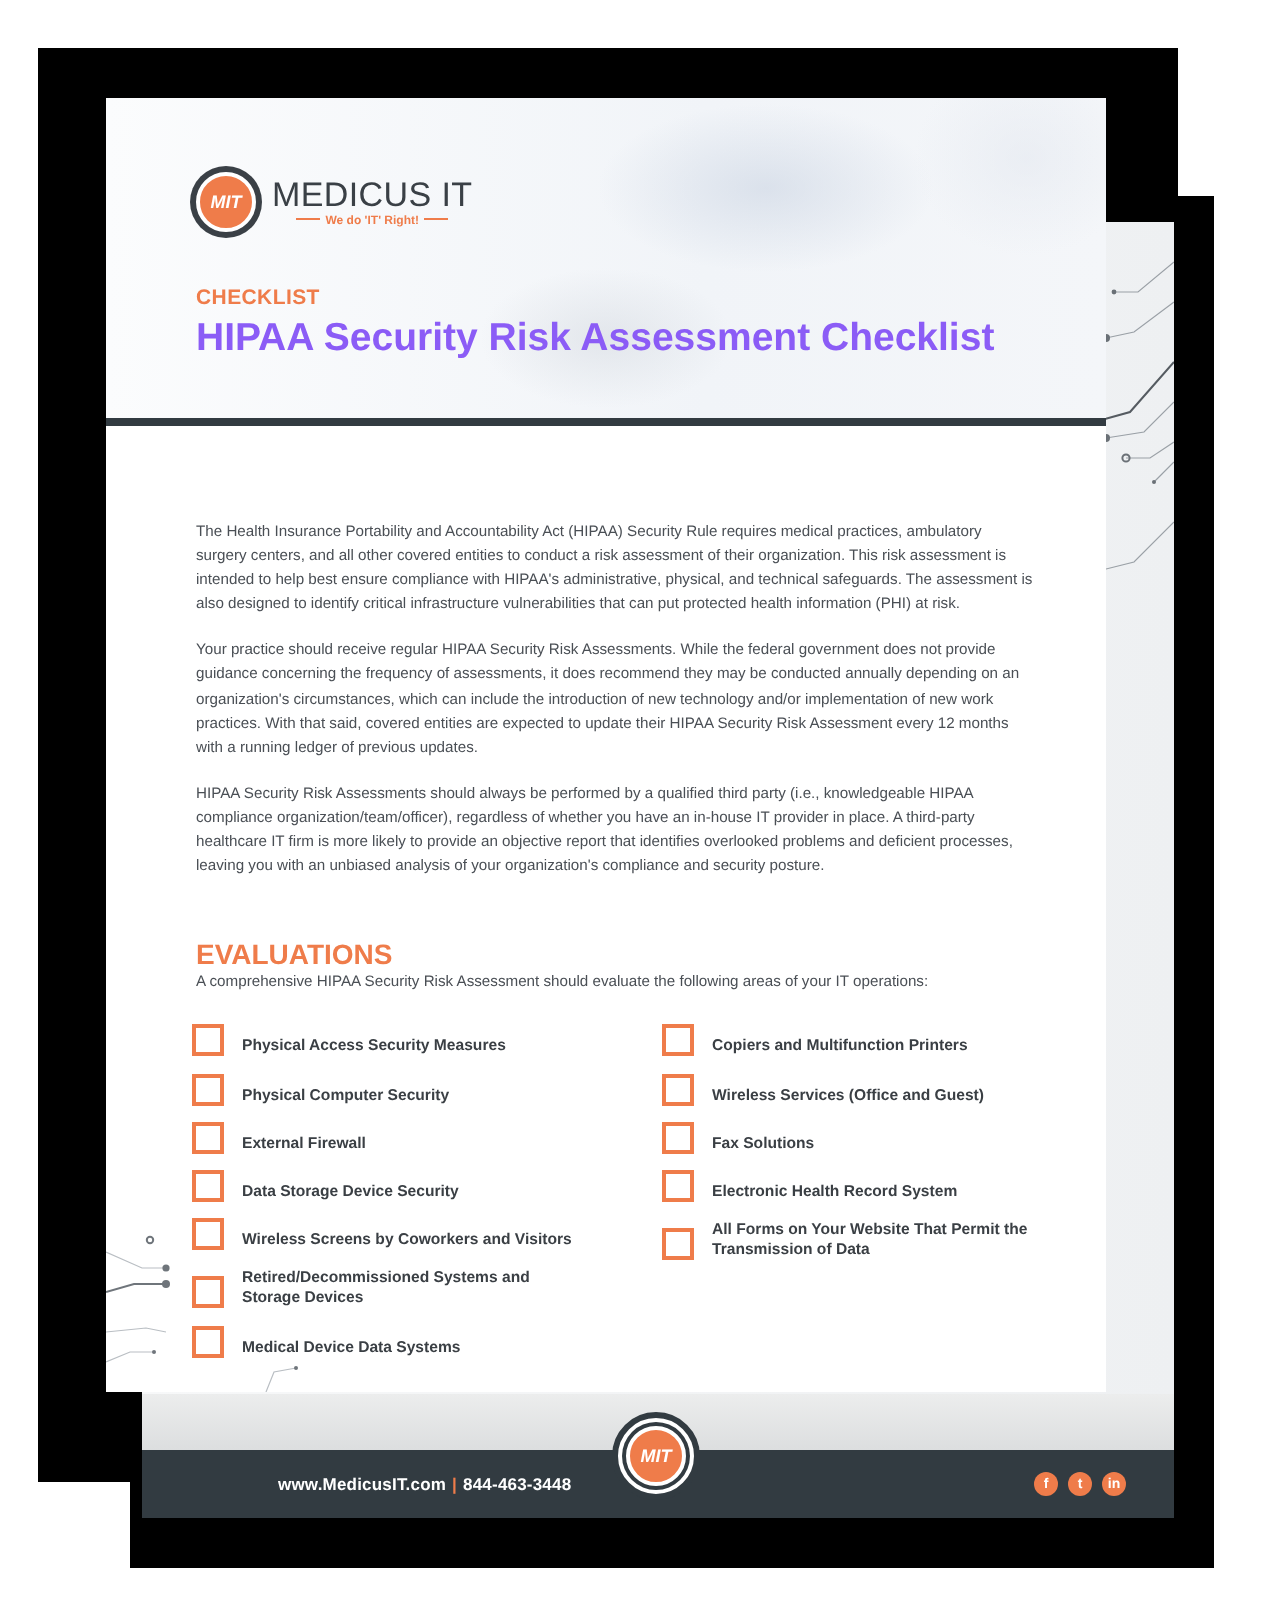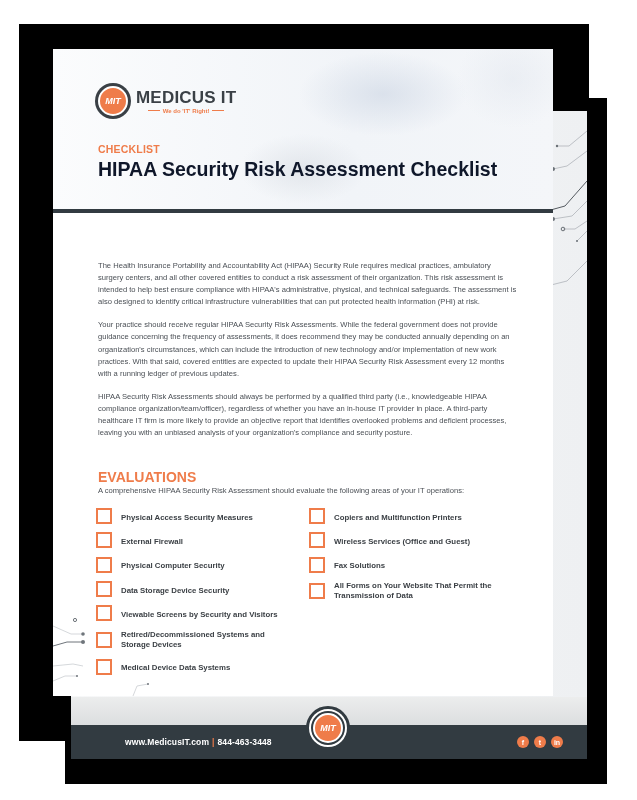--- a/index.html
+++ b/index.html
@@ -20,21 +20,21 @@
     position: absolute; right: 0; top: 0; width: 40px; height: 300px;
   }
   .back-footer-band {
     position: absolute; left: 0; bottom: 34px; width: 100%; height: 28px;
     background: linear-gradient(180deg, #eceded 0%, #dcdedf 100%);
   }
   .back-footer {
     position: absolute; left: 0; bottom: 0; width: 100%; height: 34px;
     background: #323b41;
     display: flex; align-items: center; justify-content: space-between;
-    padding: 0 24px 0 54px;
+    padding: 0 24px 0 68px;
   }
   .footer-contact { font-size: 8.5px; color: #ffffff; font-weight: bold; letter-spacing: 0.1px; }
   .footer-contact .sep { color: #ef7c4a; margin: 0 3px; }
   .social { display: flex; gap: 5px; }
   .social-icon {
     width: 12px; height: 12px; border-radius: 50%; background: #ef7c4a;
     color: #fff; font-size: 7px; font-weight: bold; display: flex;
     align-items: center; justify-content: center;
   }
   .footer-logo {
@@ -64,37 +64,37 @@
   .hero-bar { position: absolute; left: 0; top: 160px; width: 100%; height: 4px; background: #323b41; }
 
   .logo { position: absolute; left: 45px; top: 37px; display: flex; align-items: center; gap: 4px; }
   .logo-mark {
     width: 30px; height: 30px; border-radius: 50%; background: #ef7c4a;
     border: 2px solid #fff; box-shadow: 0 0 0 3px #3a4046;
     color: #fff; font-size: 9px; font-weight: bold; font-style: italic;
     display: flex; align-items: center; justify-content: center;
   }
   .logo-text { display: flex; flex-direction: column; margin-left: 4px; }
-  .logo-name { font-size: 17px; font-weight: bold; color: #3a4046; letter-spacing: 0.2px; line-height: 18px; }
+  .logo-name { font-size: 17px; font-weight: normal; color: #3a4046; letter-spacing: 0.2px; line-height: 18px; }
   .logo-tag { font-size: 6px; color: #ef7c4a; font-weight: bold; text-align: center; margin-top: 1px; }
   .logo-tag::before, .logo-tag::after { content: ""; display: inline-block; width: 12px; height: 1px; background: #ef7c4a; vertical-align: middle; margin: 0 3px; }
 
   .eyebrow { position: absolute; left: 45px; top: 94px; font-size: 10.5px; font-weight: bold; color: #ef7c4a; letter-spacing: 0.2px; }
-  .title { position: absolute; left: 45px; top: 109px; font-size: 19.5px; font-weight: bold; color: #0f172a; letter-spacing: 0; }
+  .title { position: absolute; left: 45px; top: 109px; font-size: 19.5px; font-weight: bold; color: #8b5cf6; letter-spacing: 0; }
 
   .body { position: absolute; left: 45px; top: 211px; width: 420px; }
   .para { font-size: 7.6px; line-height: 12.1px; color: #4a4f55; margin-bottom: 11px; }
 
   .eval-heading { position: absolute; left: 45px; top: 420px; font-size: 14px; font-weight: bold; color: #ef7c4a; }
   .eval-intro { position: absolute; left: 45px; top: 437px; font-size: 7.6px; color: #4a4f55; }
 
   .checklist { position: absolute; top: 455px; display: flex; flex-direction: column; }
   .checklist.left { left: 43px; }
-  .checklist.right { left: 256px; }
-  .check-item { display: flex; align-items: center; height: 24.3px; }
+  .checklist.right { left: 278px; }
+  .check-item { display: flex; align-items: flex-end; height: 24.3px; }
   .check-item.tall { height: 29px; }
   .checkbox { width: 16px; height: 16px; border: 2px solid #ef7c4a; background: #fff; flex: 0 0 16px; }
   .check-label { margin-left: 9px; font-size: 7.8px; font-weight: bold; color: #3a3f44; line-height: 10px; padding-top: 3px; width: 170px; }
 
   .front-circuit { position: absolute; left: 0; bottom: 0; width: 180px; height: 90px; }
 </style>
 </head>
 <body>
 
 <div class="shadow shadow-back-2"></div>
@@ -176,33 +176,33 @@
   <div class="eval-heading">EVALUATIONS</div>
   <div class="eval-intro">A comprehensive HIPAA Security Risk Assessment should evaluate the following areas of your IT operations:</div>
 
   <div class="checklist left">
     <div class="check-item">
         <span class="checkbox"></span>
         <span class="check-label">Physical Access Security Measures</span>
       </div>
     <div class="check-item">
         <span class="checkbox"></span>
+        <span class="check-label">Physical Computer Security</span>
+      </div>
+    <div class="check-item">
+        <span class="checkbox"></span>
         <span class="check-label">External Firewall</span>
       </div>
     <div class="check-item">
         <span class="checkbox"></span>
-        <span class="check-label">Physical Computer Security</span>
-      </div>
-    <div class="check-item">
-        <span class="checkbox"></span>
         <span class="check-label">Data Storage Device Security</span>
       </div>
     <div class="check-item">
         <span class="checkbox"></span>
-        <span class="check-label">Viewable Screens by Security and Visitors</span>
+        <span class="check-label">Wireless Screens by Coworkers and Visitors</span>
       </div>
     <div class="check-item tall">
         <span class="checkbox"></span>
         <span class="check-label" style="padding-top:0;width:160px">Retired/Decommissioned Systems and Storage Devices</span>
       </div>
     <div class="check-item">
         <span class="checkbox"></span>
         <span class="check-label">Medical Device Data Systems</span>
       </div>
   </div>
@@ -213,18 +213,22 @@
         <span class="check-label">Copiers and Multifunction Printers</span>
       </div>
     <div class="check-item">
         <span class="checkbox"></span>
         <span class="check-label">Wireless Services (Office and Guest)</span>
       </div>
     <div class="check-item">
         <span class="checkbox"></span>
         <span class="check-label">Fax Solutions</span>
       </div>
+    <div class="check-item">
+        <span class="checkbox"></span>
+        <span class="check-label">Electronic Health Record System</span>
+      </div>
     <div class="check-item tall">
         <span class="checkbox"></span>
         <span class="check-label" style="padding-top:0;width:165px">All Forms on Your Website That Permit the Transmission of Data</span>
       </div>
   </div>
 </div>
 
 </body></html>

